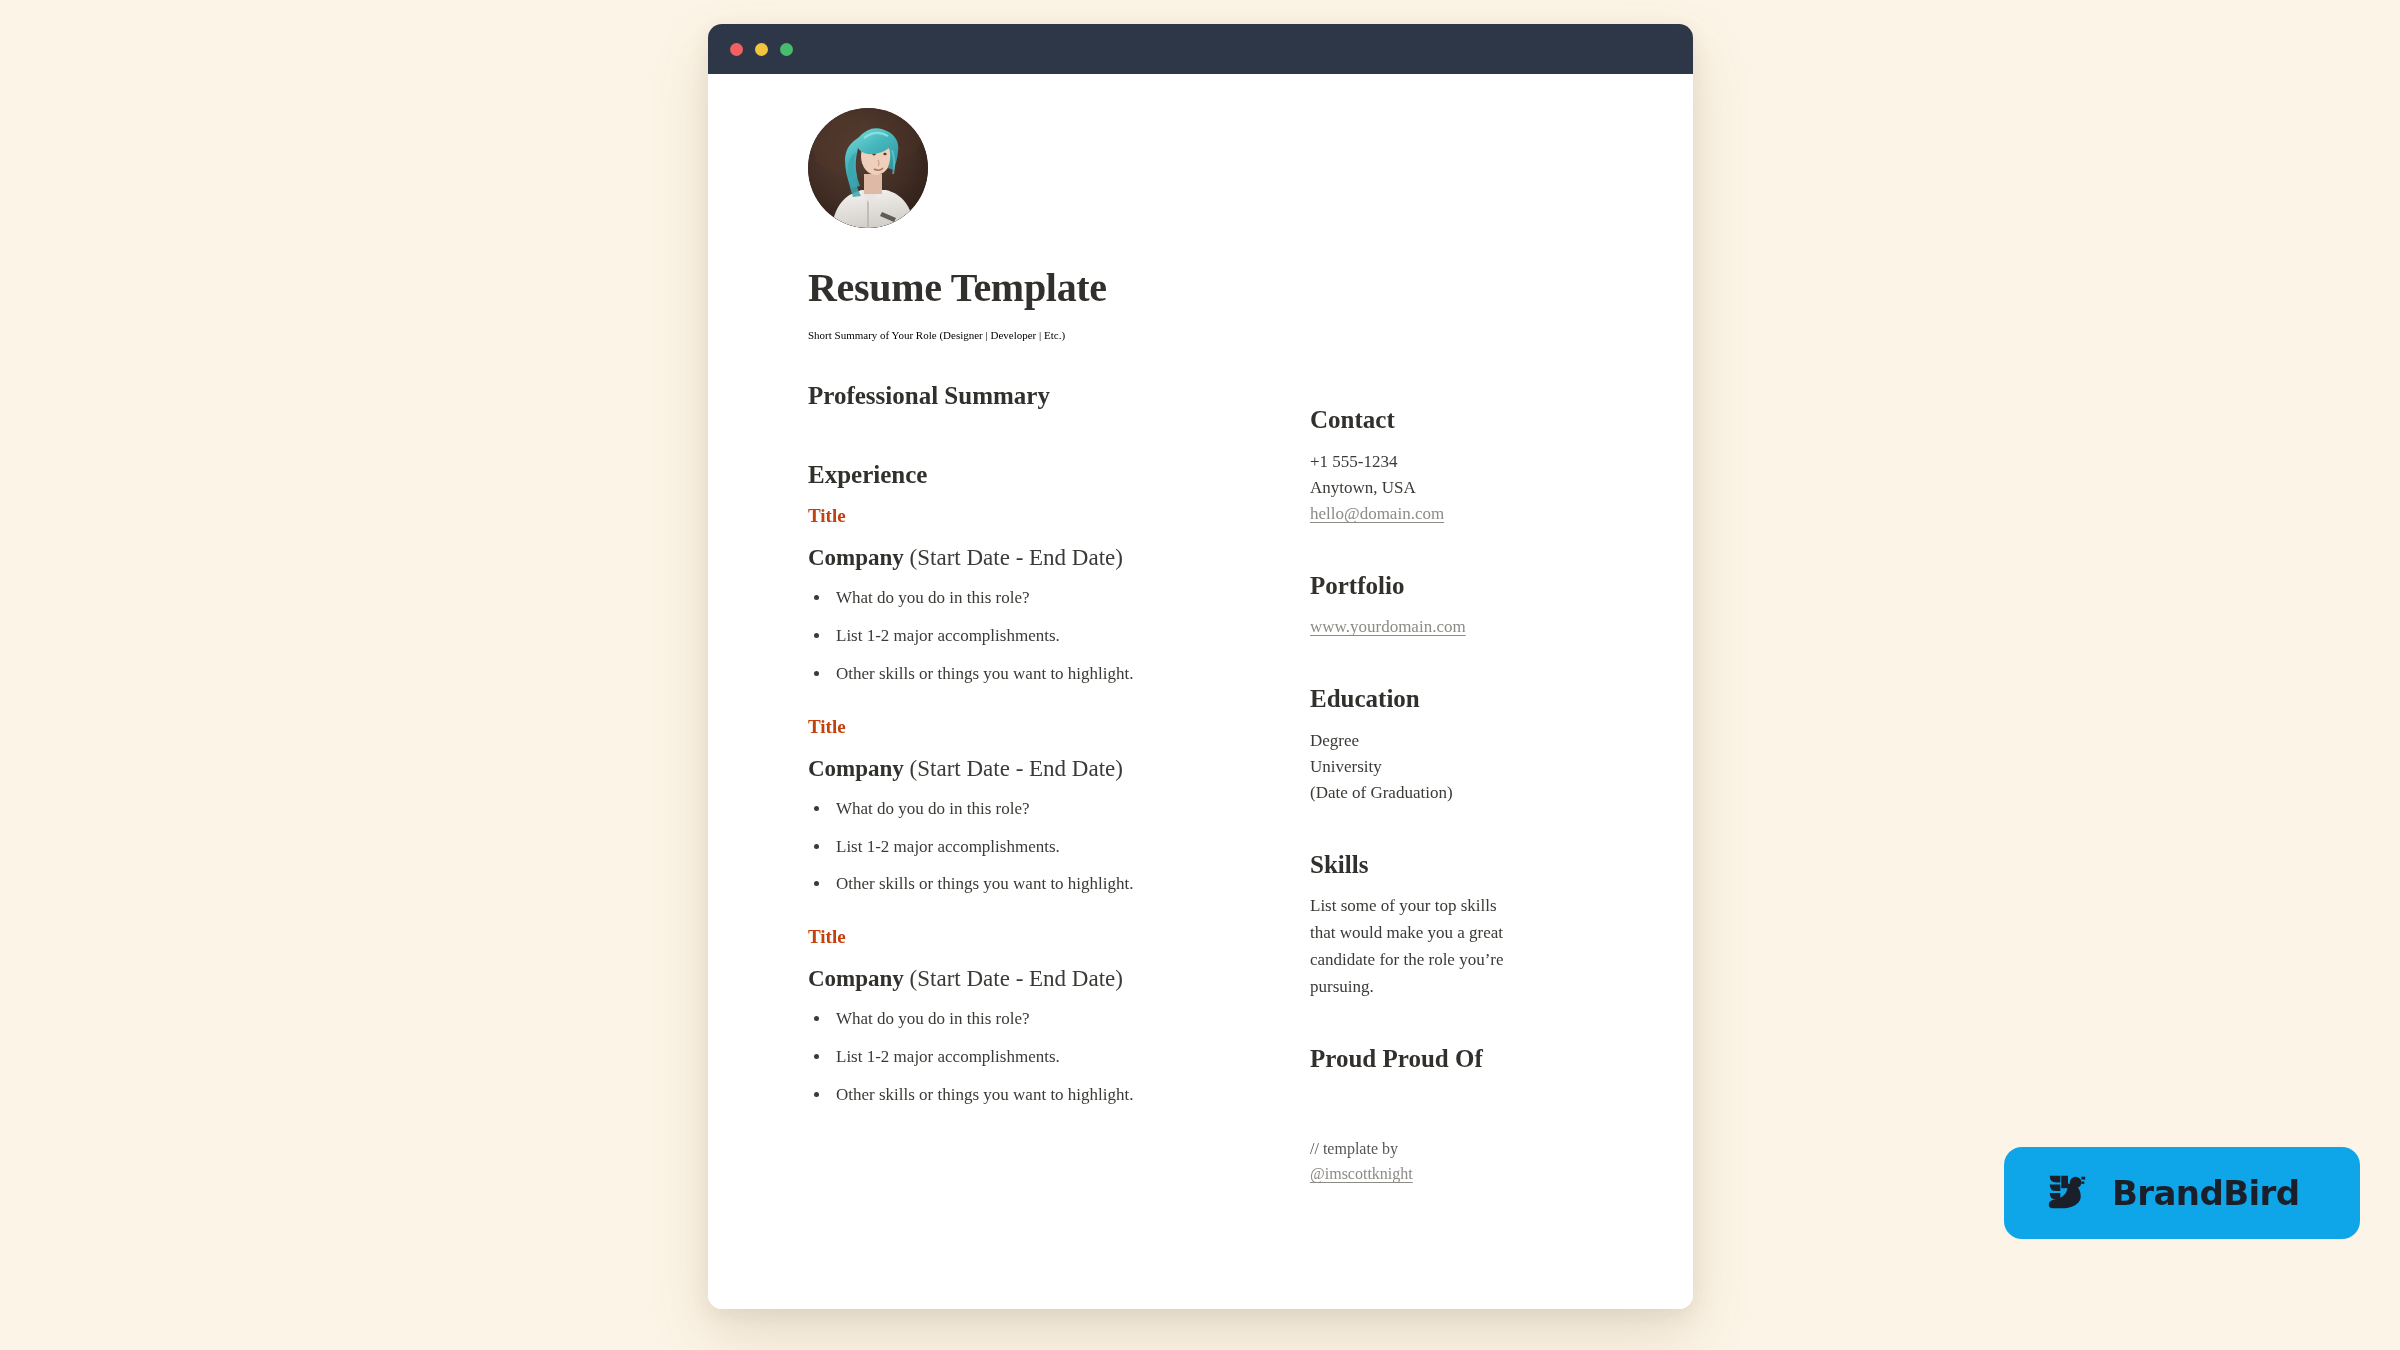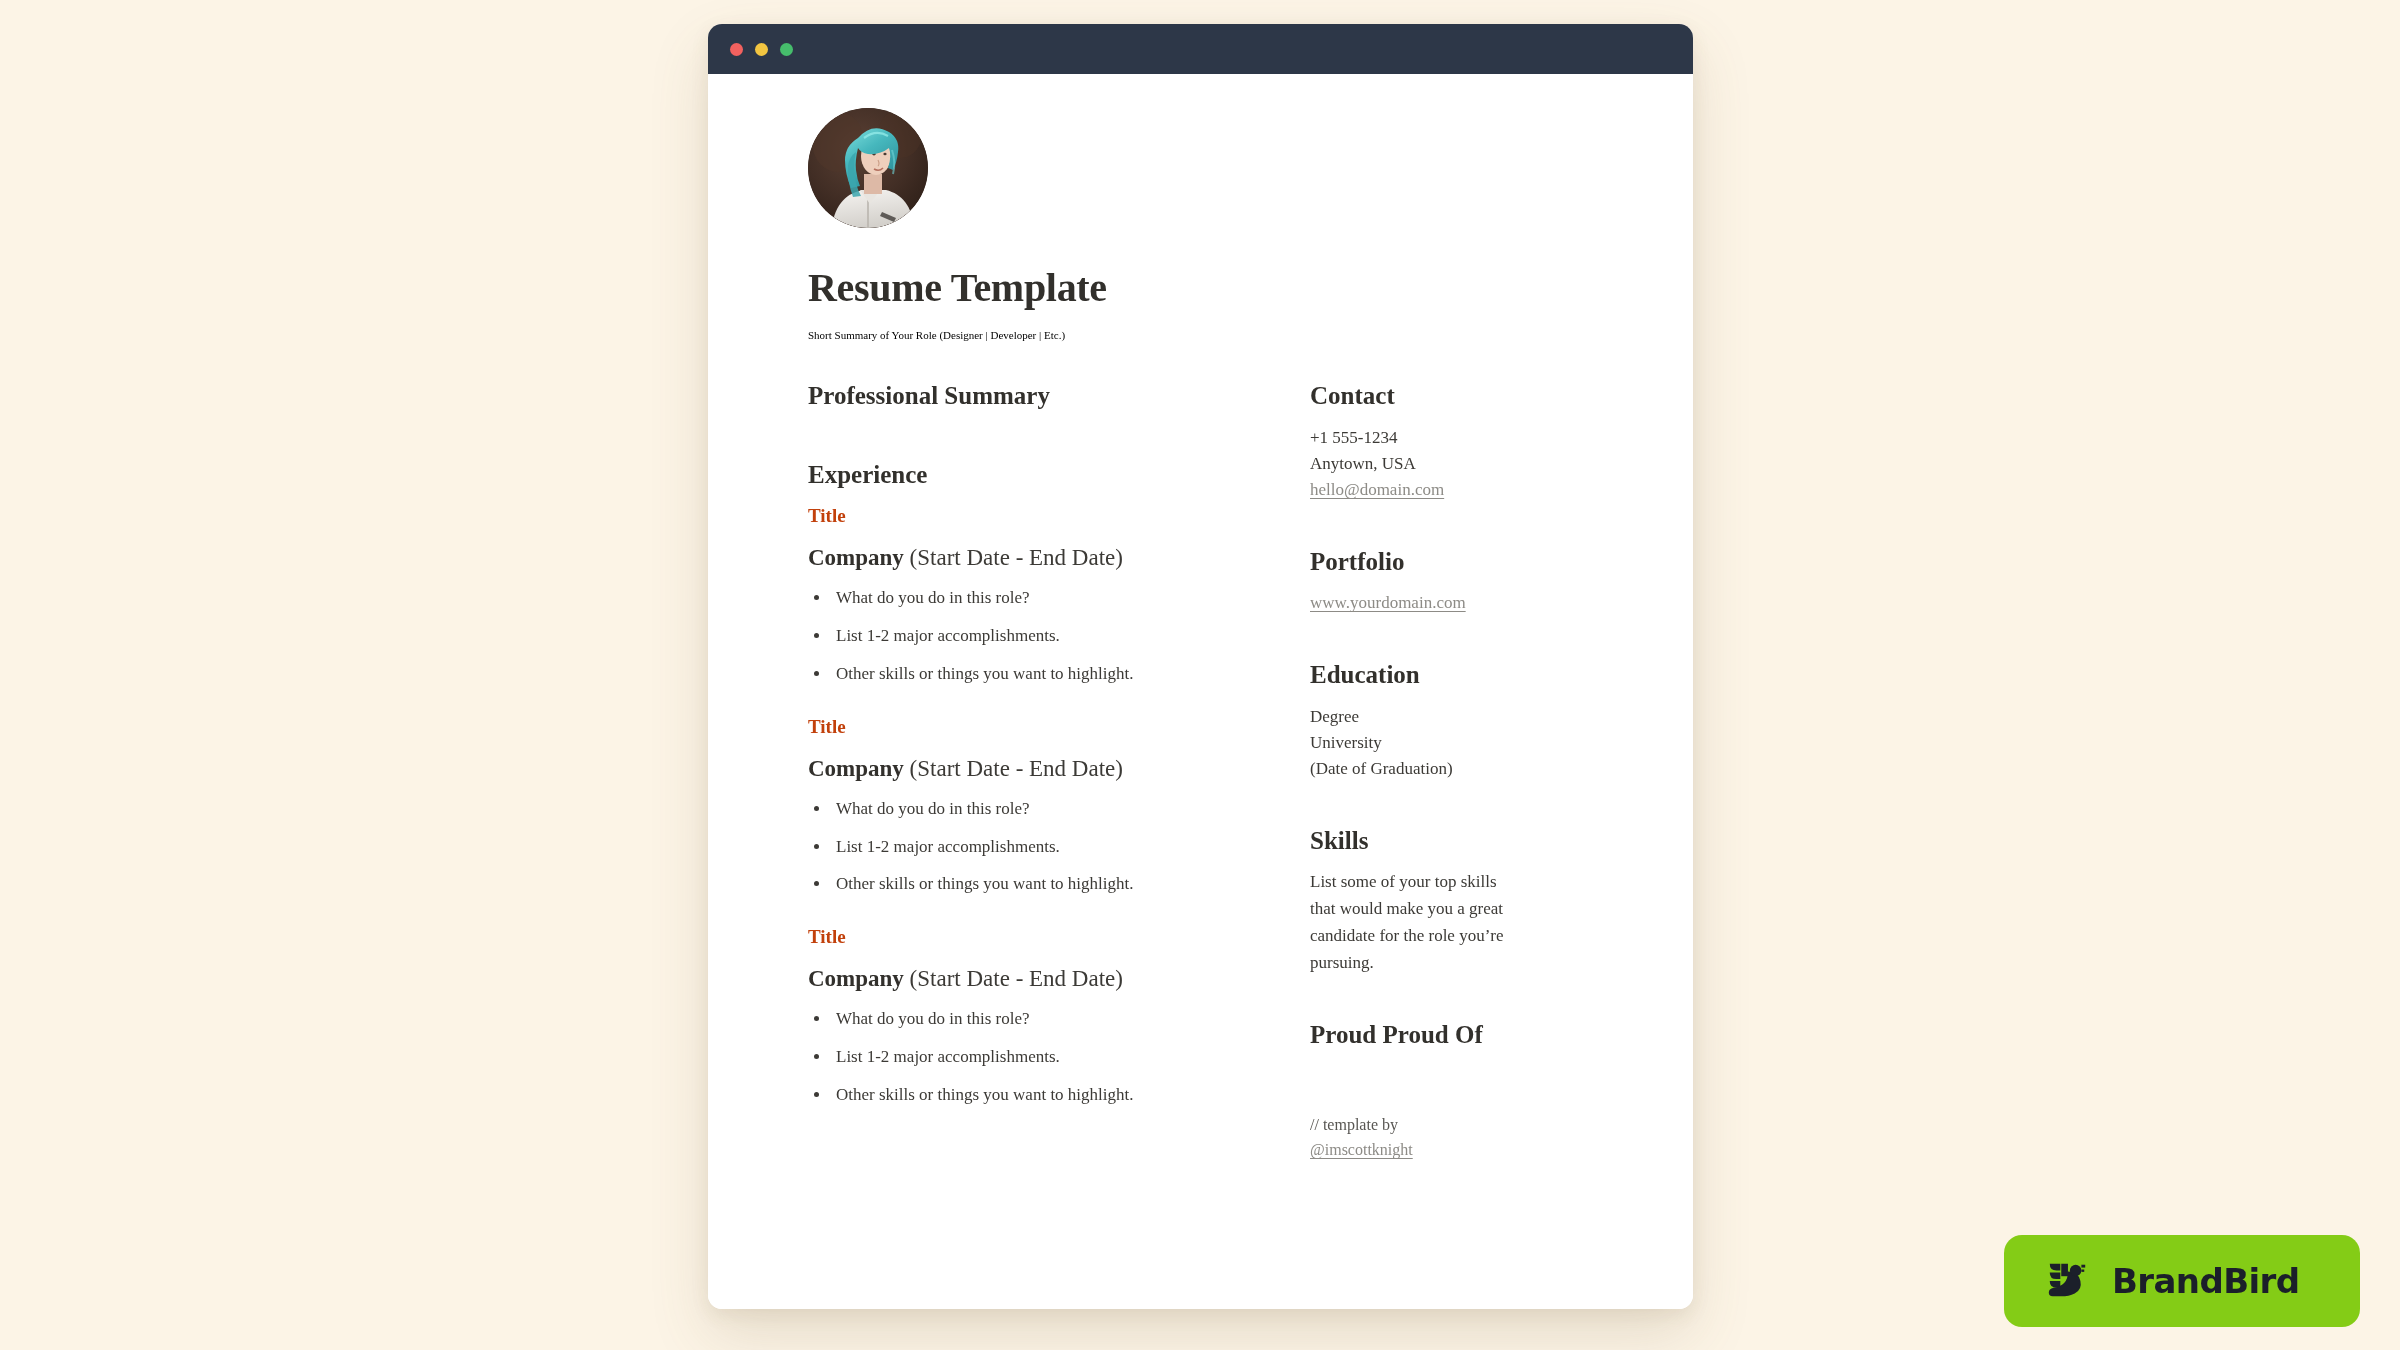--- a/index.html
+++ b/index.html
@@ -77,21 +77,21 @@
     line-height: 1.45;
     margin-bottom: 38px;
   }
 
   
   .columns {
     display: flex;
     gap: 72px;
   }
   .col-left  { width: 430px; flex: none; }
-  .col-right { width: 200px; flex: none; }
+  .col-right { width: 200px; flex: none; margin-top: 24px; }
 
   h2.section {
     font-size: 25px;
     font-weight: bold;
     color: #32302c;
     line-height: 1.15;
     margin-bottom: 16px;
   }
   .col-right h2.section { margin-bottom: 14px; }
 
@@ -165,24 +165,24 @@
     font-size: 16px;
     color: #585652;
     line-height: 1.6;
   }
   .credit a.link { font-size: 16px; }
 
   
   .brandbird {
     position: absolute;
     left: 2004px;
-    top: 1235px;
+    top: 1147px;
     width: 356px;
     height: 92px;
-    background: #84cc16;
+    background: #0ea5e9;
     border-radius: 18px;
     display: flex;
     align-items: center;
     padding-left: 40px;
     gap: 22px;
   }
   .bb-logo { width: 46px; height: 46px; display: block; }
   .bb-text {
     font-family: "DejaVu Sans", sans-serif;
     font-size: 34px;

